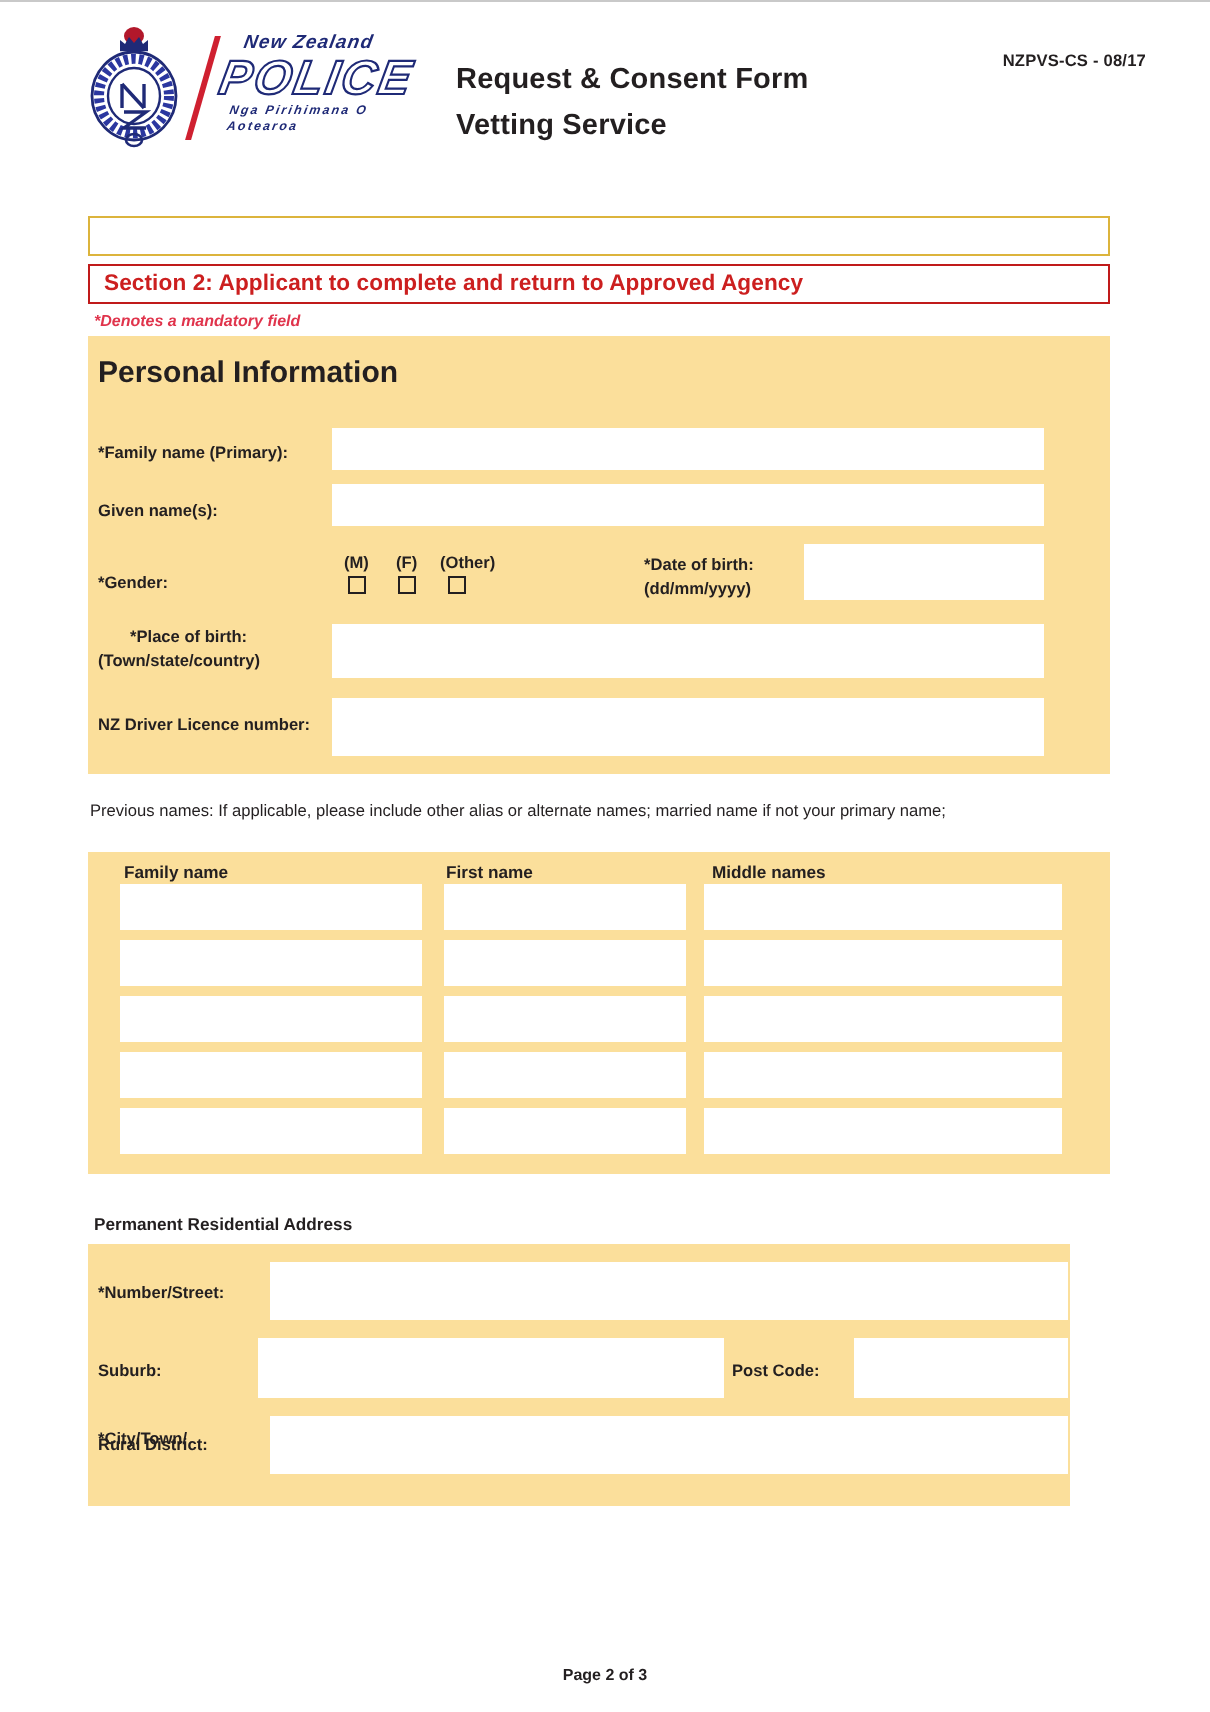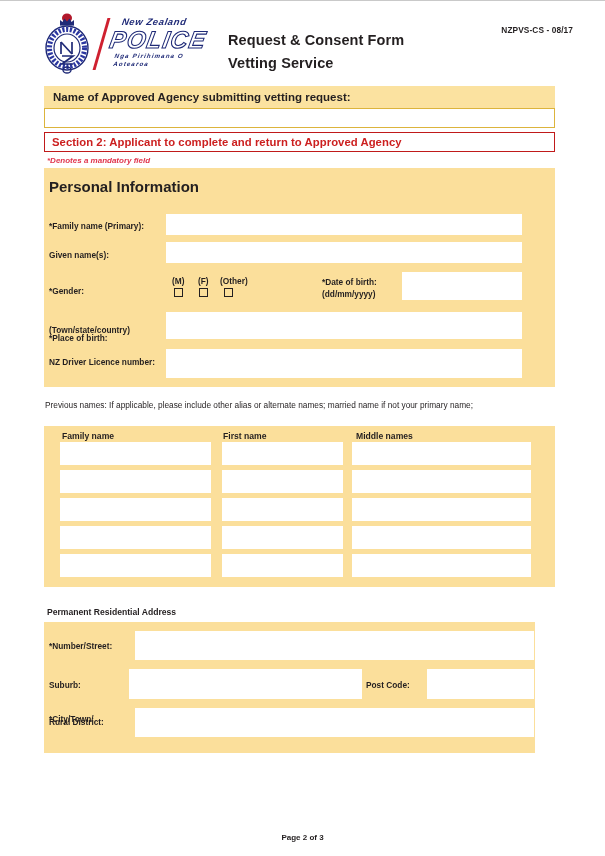--- a/index.html
+++ b/index.html
@@ -273,23 +273,20 @@
     </div>
 
     <div class="title-block">
       <div class="title-line">Request &amp; Consent Form</div>
       <div class="title-line">Vetting Service</div>
     </div>
 
     <div class="doc-code">NZPVS-CS - 08/17</div>
   </div>
 
-  <div class="agency-bar">
-    <span class="agency-bar-label">Name of Approved Agency submitting vetting request:</span>
-  </div>
   <input class="agency-input" type="text" value="" style="">
 
   <div class="section-banner">
     <span class="section-banner-text">Section 2:  Applicant to complete and return to Approved Agency</span>
   </div>
   <div class="mandatory-note">*Denotes a mandatory field</div>
 
   <div class="panel" id="panel-personal"></div>
 
   <div class="panel-heading" style="left:49px; top:177px;">Personal Information</div>
@@ -309,21 +306,21 @@
   <div class="gender-opt-label" style="left:198px; top:275px;">(F)</div>
   <div class="checkbox" style="left:199px; top:287px;"></div>
 
   <div class="gender-opt-label" style="left:220px; top:275px;">(Other)</div>
   <div class="checkbox" style="left:224px; top:287px;"></div>
 
   <div class="small-label" style="left:322px; top:276px;">*Date of birth:</div>
   <div class="small-label" style="left:322px; top:288px;">(dd/mm/yyyy)</div>
   <input class="field-box" style="left: 402px; top: 271px; width: 116px; height: 26px; border: none;" type="text" value="">
 
-  <div class="small-label" style="left:49px; top:312px;margin-top:20px;">*Place of birth:</div>
+  <div class="small-label" style="left:65px; top:312px;">*Place of birth:</div>
   <div class="small-label" style="left:49px; top:324px;">(Town/state/country)</div>
   <input class="field-box" style="left: 166px; top: 311px; width: 352px; height: 25px; border: none;" type="text" value="">
 
   <div class="small-label" style="left:49px; top:356px;">NZ Driver Licence number:</div>
   <input class="field-box" style="left: 166px; top: 348px; width: 352px; height: 27px; border: none;" type="text" value="">
 
   <div class="prev-intro">
     <div>Previous names: If applicable, please include other alias or alternate names; married name if not your primary name;</div>
   </div>
 

